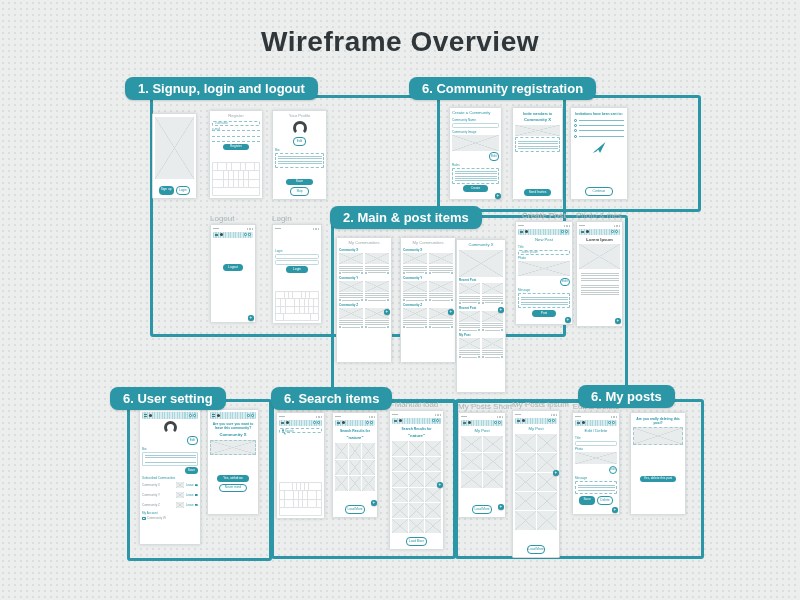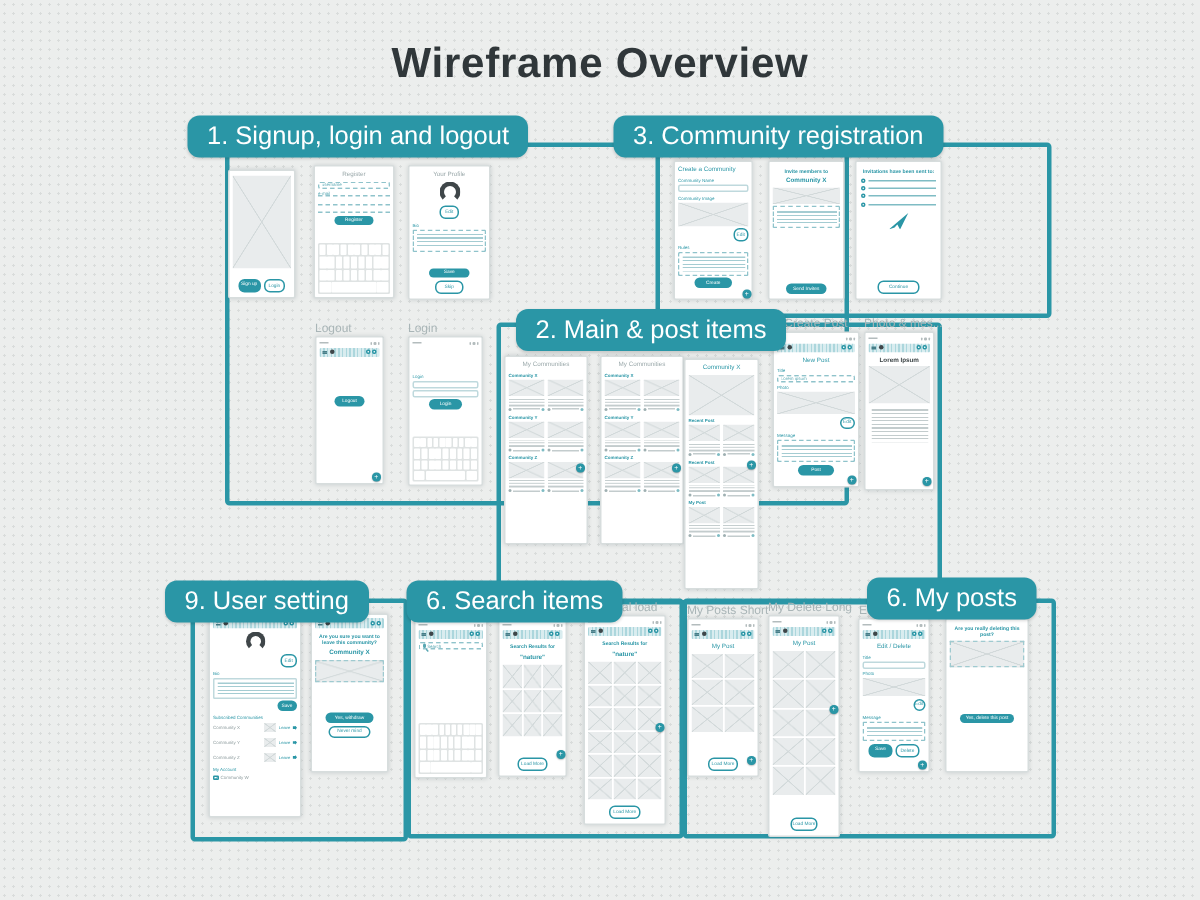--- a/index.html
+++ b/index.html
@@ -4,22 +4,22 @@
 <style>
   html,body{margin:0;padding:0;}
   body{font-family:"Liberation Sans",sans-serif;}
   #page{position:relative;width:800px;height:600px;overflow:hidden;
     background-color:#eceeed;
     background-image:radial-gradient(#d9dcdb 0.7px, transparent 0.8px);
     background-size:6px 6px;}
   .main-title{position:absolute;top:26px;left:0;width:800px;text-align:center;
     font-size:28px;font-weight:bold;color:#30373a;letter-spacing:0.5px;}
   .sec-box{position:absolute;border:3px solid var(--accent);border-radius:3px;z-index:1;}
-  .sec-label{position:absolute;background:var(--accent);color:#fff;font-weight:normal;
-    font-size:17px;padding:4px 13px;border-radius:8px;white-space:nowrap;z-index:6;
+  .sec-label{position:absolute;background:var(--accent);color:#fff;font-weight:bold;
+    font-size:13px;padding:4px 13px;border-radius:8px;white-space:nowrap;z-index:6;
     box-shadow:0 1px 2px rgba(0,0,0,0.15);}
   .caption{position:absolute;font-size:8px;color:#a9b5b7;z-index:2;white-space:nowrap;}
   .phone{position:absolute;background:#fff;border:0.5px solid #d7dddd;border-radius:1.5px;
     box-shadow:0 0 3px rgba(60,80,85,0.18);z-index:3;display:flex;flex-direction:column;
     padding:2px;box-sizing:border-box;overflow:hidden;}
   .phone *{box-sizing:border-box;}
   .status{height:3.5px;display:flex;justify-content:space-between;align-items:center;flex:none;margin-bottom:1px;}
   .status i{display:block;height:1.2px;width:6px;background:#b3bcbd;}
   .status em{display:flex;gap:1px;}
   .status em b{display:block;width:1.5px;height:1.5px;background:#b3bcbd;border-radius:50%;}
@@ -520,21 +520,21 @@
               <div class="cfoot">
                 <div class="dot"></div>
                 <div class="fl"></div>
                 <div class="hv"></div>
               </div>
             </div>
           </div>
         </div>
       </div>
       <div class="fab" style="left: 498px; top: 307px;">+</div>
-      <div class="caption" style="top: 211px; left: 515px; width: 58px; text-align: center;">Create Post</div>
+      <div class="caption" style="top: 211px; left: 515px; width: 58px; text-align: center; font-weight: bold;">Create Post</div>
       <div class="phone" style="left: 515px; top: 221px; width: 58px; height: 104px;">
         <div class="status">
           <i></i>
           <em>
             <b></b>
             <b></b>
             <b></b>
           </em>
         </div>
         <div class="appbar">
@@ -604,21 +604,21 @@
           <div class="pimg" style="margin: 0px;"></div>
           <div class="pimg" style="margin: 0px;"></div>
           <div class="pimg" style="margin: 0px;"></div>
           <div class="pimg" style="margin: 0px;"></div>
           <div class="pimg" style="margin: 0px;"></div>
         </div>
         <div class="sp"></div>
         <div class="pbtn outline" style="width: 48%;">Load More</div>
       </div>
       <div class="fab" style="left: 498px; top: 504px;">+</div>
-      <div class="caption" style="top: 400px; left: 512px; width: 48px; text-align: center;">My Delete Long</div>
+      <div class="caption" style="top: 400px; left: 512px; width: 48px; text-align: center;">My Posts Ipsum</div>
       <div class="phone" style="left: 512px; top: 410px; width: 48px; height: 148px;">
         <div class="status">
           <i></i>
           <em>
             <b></b>
             <b></b>
             <b></b>
           </em>
         </div>
         <div class="appbar">
@@ -874,19 +874,19 @@
         </div>
         <div class="qtext">Are you sure you want to leave this community?</div>
         <div class="ptitle" style="color: rgb(42, 150, 166); font-weight: bold;">Community X</div>
         <div class="pimg dash" style="height: 15px;"></div>
         <div class="sp"></div>
         <div class="pbtn filled" style="width: 68%;">Yes, withdraw</div>
         <div class="pbtn outline" style="width: 60%;">Never mind</div>
         <div class="sp"></div>
       </div>
       <div class="sec-label" style="left: 125px; top: 77px;">1. Signup, login and logout</div>
-      <div class="sec-label" style="left: 409px; top: 77px;">3. Community registration</div>
-      <div class="sec-label" style="left: 344px; top: 206px; text-align: center;">2. Main &amp; post items</div>
+      <div class="sec-label" style="left: 409px; top: 77px;">6. Community registration</div>
+      <div class="sec-label" style="left: 330px; top: 206px; text-align: center;">2. Main &amp; post items</div>
       <div class="sec-label" style="left: 578px; top: 385px;">6. My posts</div>
       <div class="sec-label" style="left: 271px; top: 387px;">6. Search items</div>
-      <div class="sec-label" style="left: 110px; top: 387px;">9. User setting</div>
+      <div class="sec-label" style="left: 110px; top: 387px;">6. User setting</div>
     </div>
 </div>
 
 </body></html>

